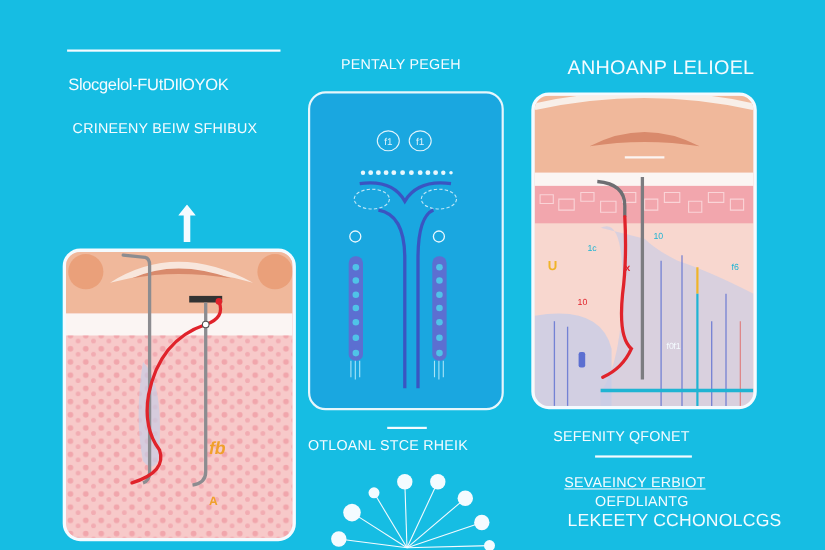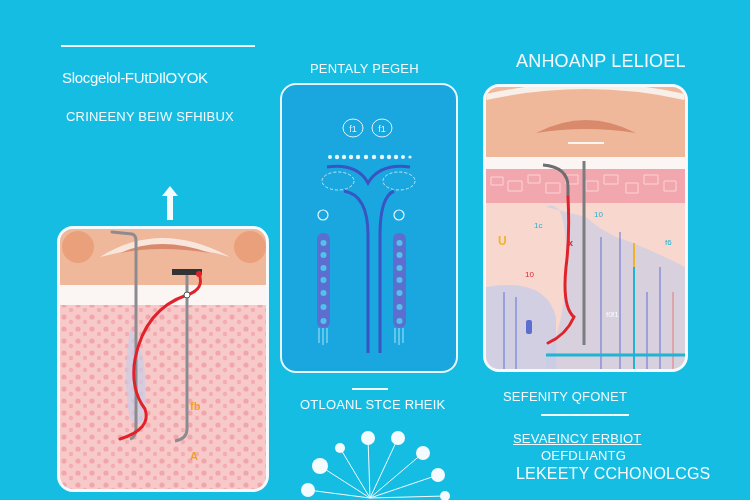--- a/index.html
+++ b/index.html
@@ -46,24 +46,24 @@
     <path d="M70,100 Q90,120 84,190 Q78,200 70,190 Q62,150 70,100 Z" fill="#c8cde6" opacity="0.7"></path>
     <path d="M52,3 L72,5 Q76,6 76,12 L76,200" fill="none" stroke="#8c8c90" stroke-width="3" stroke-linecap="round"></path>
     <path d="M76,200 Q76,208 70,210" fill="none" stroke="#8c8c90" stroke-width="3"></path>
     <rect x="112" y="40" width="30" height="6" fill="#333"></rect>
     <path d="M127,46 L127,200 Q127,210 115,212" fill="none" stroke="#8c8c90" stroke-width="3"></path>
     <path d="M139,45 Q145,60 127,66 Q85,80 75,130 Q70,160 85,180 Q92,200 60,210" fill="none" stroke="#e0232b" stroke-width="3" stroke-linecap="round"></path>
     <circle cx="139" cy="45" r="3" fill="#e0232b"></circle>
     <circle cx="127" cy="66" r="3" fill="#fff" stroke="#555" stroke-width="1"></circle>
   </svg>
 </div>
-<div class="abs" style="left:190px; top:400px; color:#f0a02b; font-size:11px; font-weight:bold;">fb</div>
+<div class="abs" style="left:190px; top:400px; color:#f0a02b; font-size:16px; font-weight:bold;font-style:italic;">fb</div>
 <div class="abs" style="left:190px; top:450px; color:#f0a02b; font-size:11px; font-weight:bold;">A</div>
 
-<div class="abs txt" style="left:310px; top:61px; font-size:13px;">PENTALY PEGEH</div>
+<div class="abs txt" style="left:310px; top:51px; font-size:13px;">PENTALY PEGEH</div>
 
 <div class="abs panel" style="left:280px; top:83px; width:178px; height:290px; border:2px solid #e6f6fc; background:#1aa7e0;">
   <svg width="174" height="286" viewBox="0 0 174 286">
     <ellipse cx="71" cy="43" rx="10" ry="9" fill="none" stroke="#dff3fb" stroke-width="1"></ellipse>
     <text x="71" y="47" fill="#dff3fb" font-size="9" text-anchor="middle" font-family="Liberation Sans, sans-serif">f1</text>
     <ellipse cx="100" cy="43" rx="10" ry="9" fill="none" stroke="#dff3fb" stroke-width="1"></ellipse>
     <text x="100" y="47" fill="#dff3fb" font-size="9" text-anchor="middle" font-family="Liberation Sans, sans-serif">f1</text>
     <g fill="#e7f7fd">
       <circle cx="48" cy="72" r="2"></circle>
         <circle cx="55" cy="72" r="2.2"></circle>
@@ -108,21 +108,21 @@
         <line x1="41" y1="243" x2="41" y2="260"></line>
         <line x1="45" y1="243" x2="45" y2="258"></line>
       <line x1="113" y1="243" x2="113" y2="258"></line>
         <line x1="117" y1="243" x2="117" y2="260"></line>
         <line x1="121" y1="243" x2="121" y2="258"></line>
     </g>
   </svg>
 </div>
 
 <div class="abs hr" style="left:352px; top:388px; width:36px; height:1.5px;"></div>
-<div class="abs txt" style="left:300px; top:397px; font-size:13px;">OTLOANL STCE RHEIK</div>
+<div class="abs txt" style="left:280px; top:397px; font-size:13px;">OTLOANL STCE RHEIK</div>
 
 <div class="abs" style="left:290px; top:430px;">
   <svg width="160" height="70" viewBox="0 0 160 70">
     <g stroke="#f4fbff" stroke-width="1">
       <line x1="80" y1="68" x2="18" y2="60"></line>
         <line x1="80" y1="68" x2="30" y2="36"></line>
       <line x1="80" y1="68" x2="50" y2="18"></line>
         <line x1="80" y1="68" x2="78" y2="8"></line>
       <line x1="80" y1="68" x2="108" y2="8"></line>
         <line x1="80" y1="68" x2="133" y2="23"></line>

